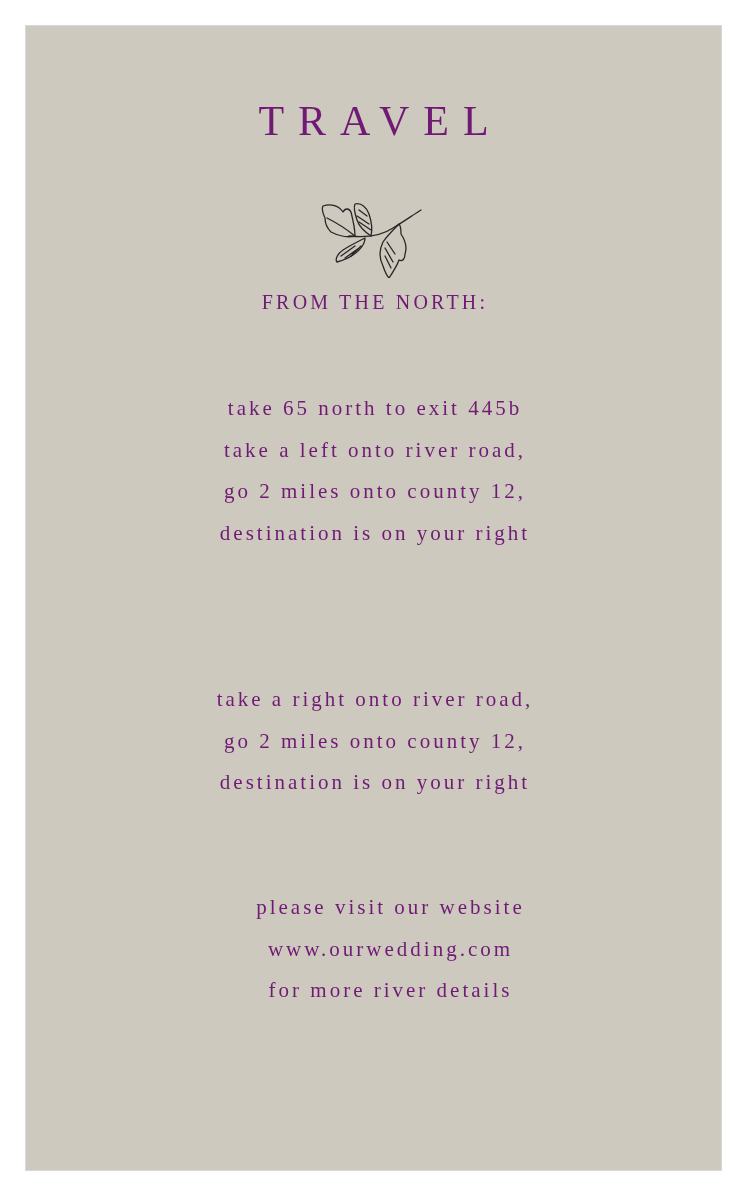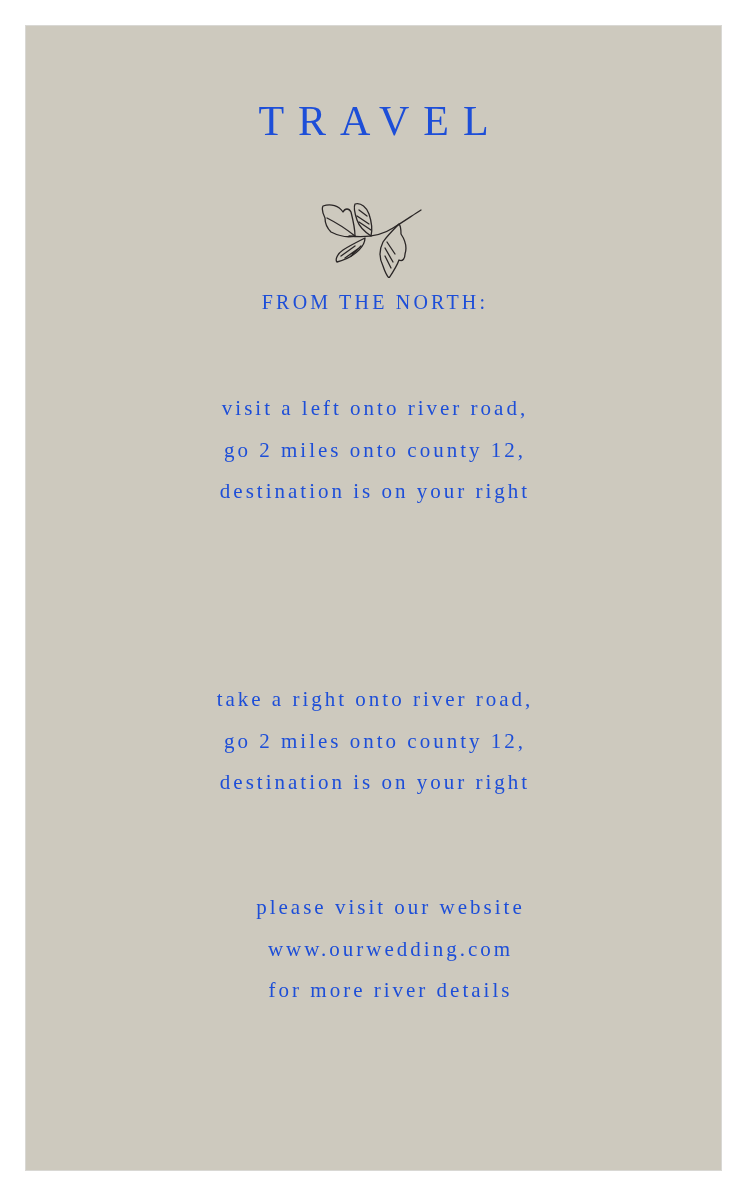--- a/index.html
+++ b/index.html
@@ -1,20 +1,20 @@
 <!DOCTYPE html>
 <html><head>
   <meta charset="utf-8">
   <style>
     html, body { margin:0; padding:0; background:#ffffff; }
     body { width:748px; height:1196px; position:relative; overflow:hidden; }
     .card {
       position:absolute; left:25px; top:25px; width:697px; height:1146px;
       background:#cdc9be; border:1px solid #d9d8d4; box-sizing:border-box;
-      font-family:"Liberation Serif", "DejaVu Serif", serif; color:#1d4ed8;
+      font-family:"Liberation Serif", "DejaVu Serif", serif; color:#701a75;
       text-align:center;
     }
     .title {
       position:absolute; left:0; right:0; top:70px;
       font-size:42px; letter-spacing:14px; padding-left:14px; line-height:50px;
     }
     .sprig { position:absolute; left:295px; top:172px; width:110px; height:80px; }
     .heading {
       position:absolute; left:0; right:0; font-size:20px; letter-spacing:3.2px;
       line-height:24px; padding-left:3px;
@@ -35,21 +35,22 @@
     <path d="M34 6 C40 4 46 10 48 16 C50 22 52 30 50 38 C44 34 38 28 36 22 C34 16 32 10 34 6 Z"></path>
     <path d="M38 12 L46 18 M36 18 L48 26 M38 24 L50 32"></path>
     <path d="M44 40 C36 44 28 48 22 52 C16 56 14 62 16 64 C24 62 32 58 38 52 C42 48 44 44 44 40 Z"></path>
     <path d="M20 58 L34 48 M24 60 L38 50 M30 58 L40 48"></path>
     <path d="M78 26 C72 32 66 38 62 44 C58 52 58 60 62 68 C64 74 66 78 68 80 C72 74 76 68 78 62 C82 64 84 60 84 56 C86 50 84 42 80 36 C80 32 80 28 78 26 Z"></path>
     <path d="M66 44 L74 56 M64 50 L72 64 M64 58 L70 70"></path>
   </svg>
 
   <div class="heading" style="top:264px;">FROM THE NORTH:</div>
   <div class="block" style="top:362px;">
-    <div class="line">visit a left onto river road,</div>
+    <div class="line">take 65 north to exit 445b</div>
+    <div class="line">take a left onto river road,</div>
     <div class="line">go 2 miles onto county 12,</div>
     <div class="line">destination is on your right</div>
   </div>
 
   <div class="block" style="top:653px;">
     <div class="line">take a right onto river road,</div>
     <div class="line">go 2 miles onto county 12,</div>
     <div class="line">destination is on your right</div>
   </div>
 

